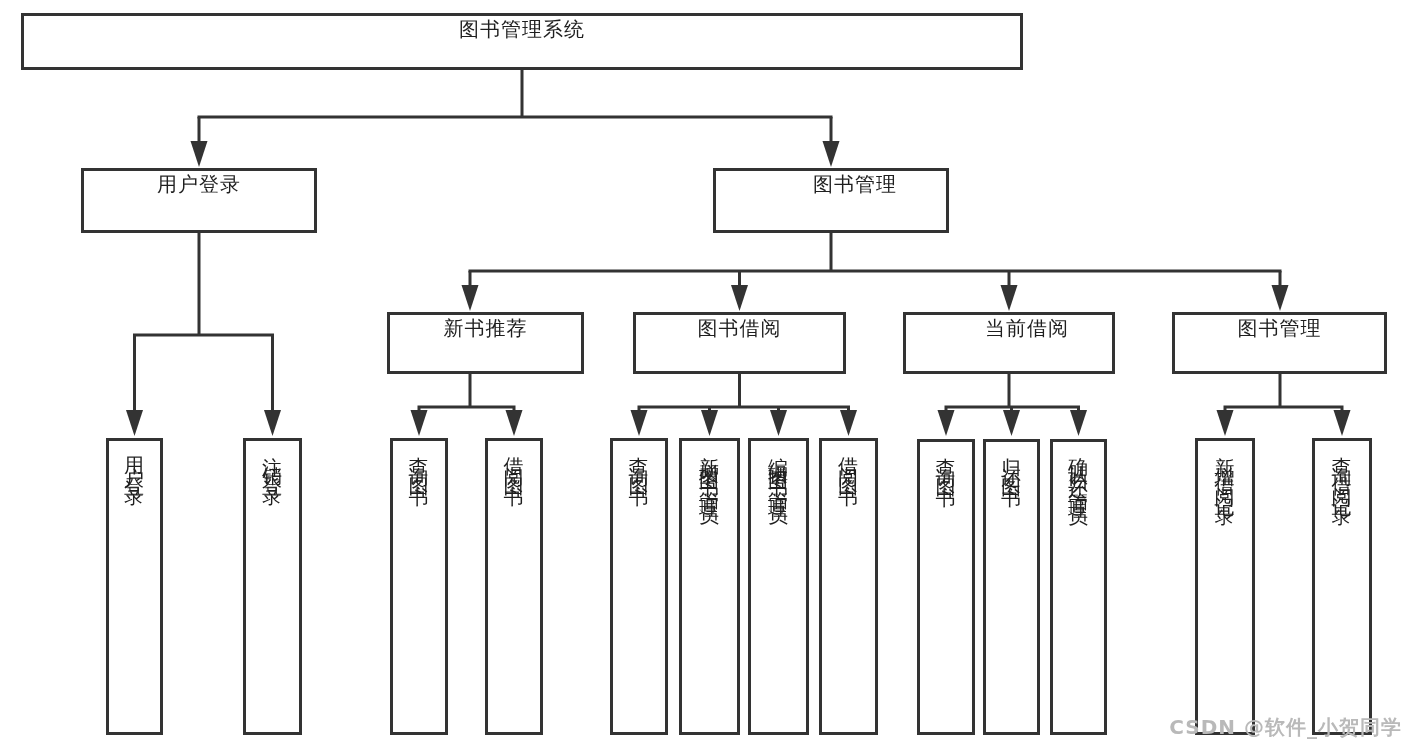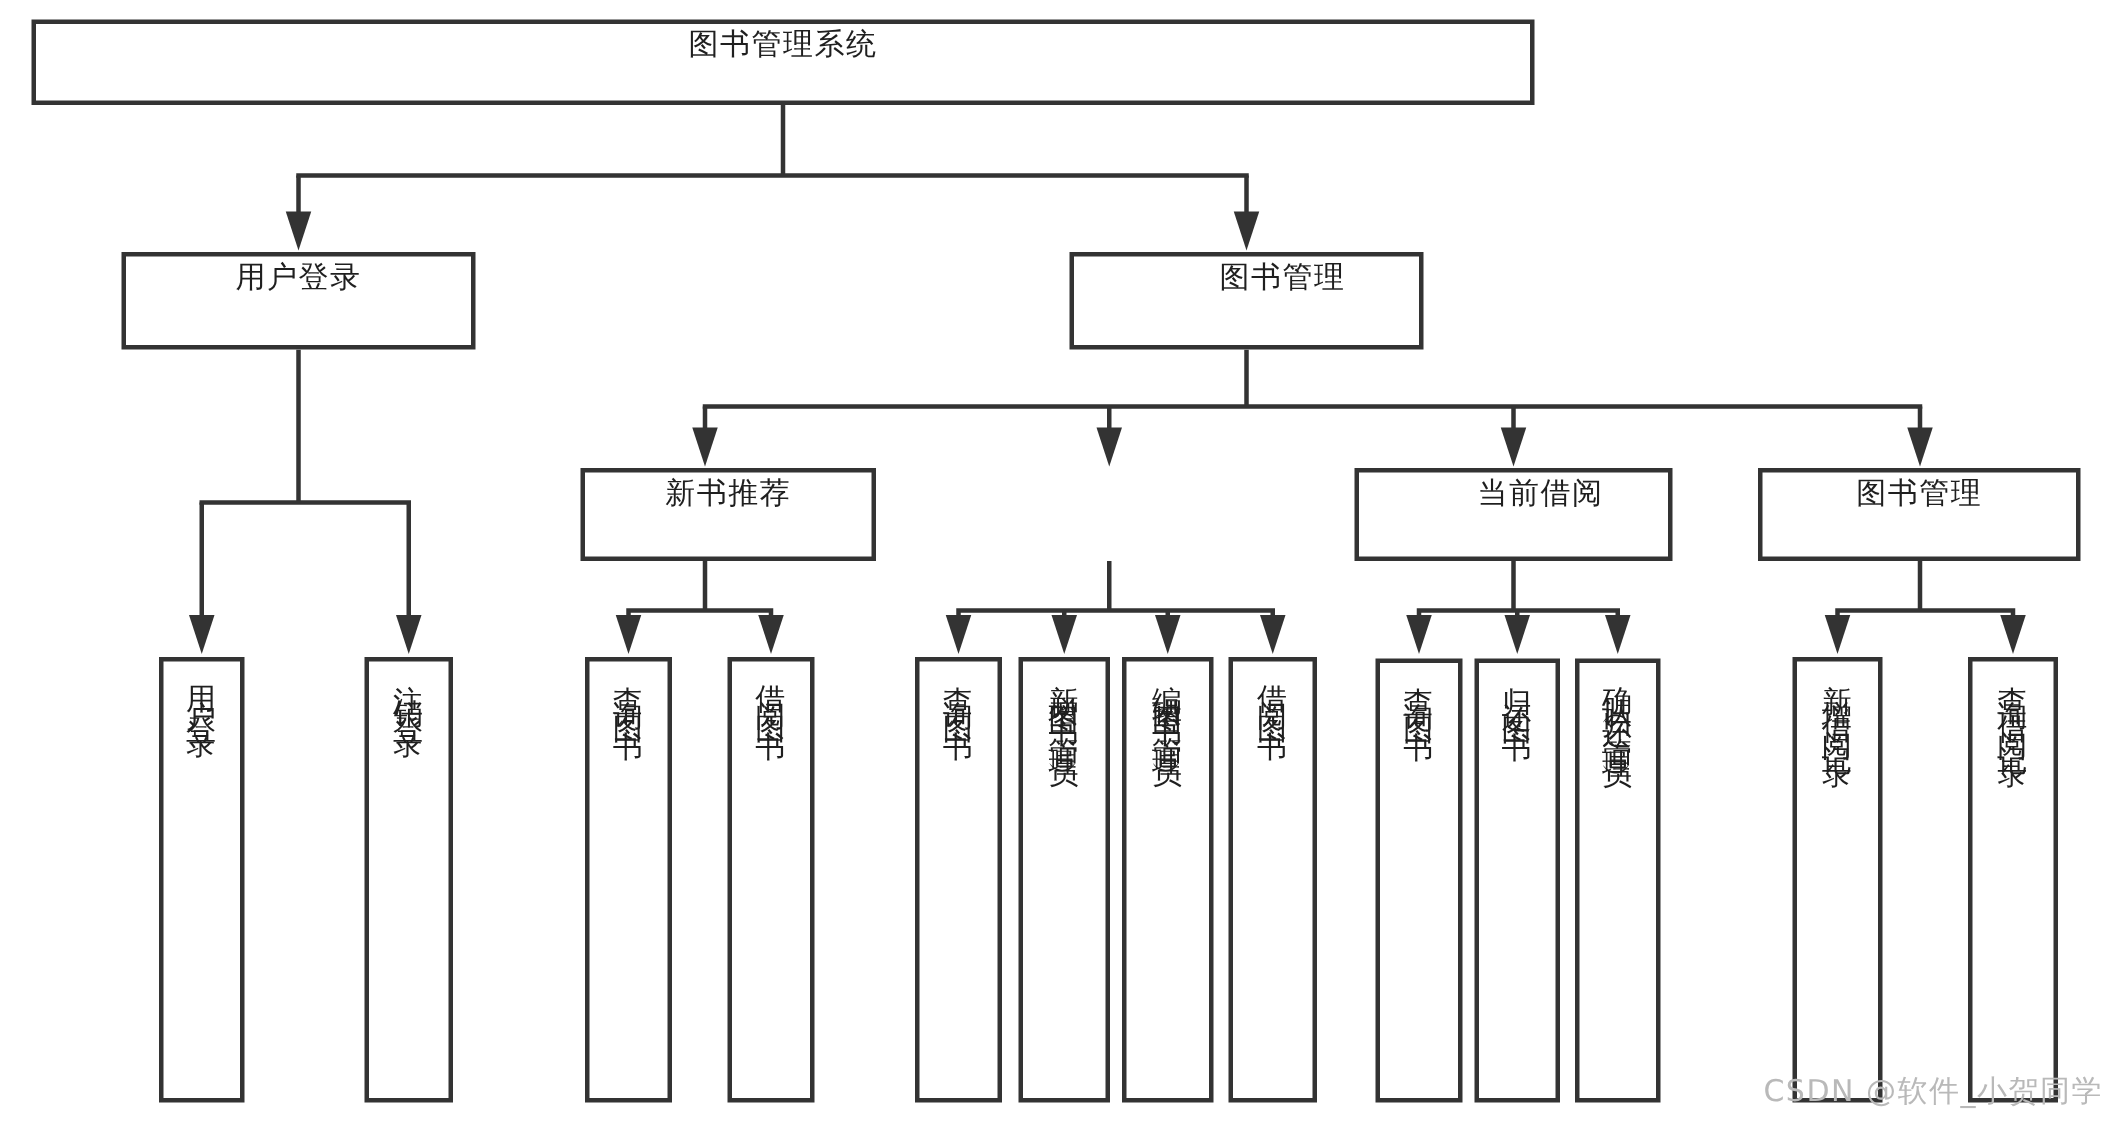--- a/index.html
+++ b/index.html
@@ -50,20 +50,21 @@
   }
   #watermark {
     position: absolute;
     top: 714px;
     right: 3px;
     font-size: 20px;
     color: #b9b9b9;
     letter-spacing: 1px;
     z-index: 3;
     white-space: nowrap;
+    font-weight: bold;
   }
 </style>
 </head>
 <body>
 
 <div id="canvas">
 
   <svg id="connector-layer" width="1405" height="747" viewBox="0 0 1405 747">
     <g stroke="#333333" stroke-width="3" fill="none">
 
@@ -118,20 +119,23 @@
   <div class="box" style="left:81px; top:168px; width:236px; height:65px;">
     <span class="hlabel">用户登录</span>
   </div>
   <div class="box" style="left:713px; top:168px; width:236px; height:65px;padding-left:48px;">
     <span class="hlabel">图书管理</span>
   </div>
 
   <div class="box" style="left:363px; top:312px; width:197px; height:62px;margin-left:24px;">
     <span class="hlabel">新书推荐</span>
   </div>
+  <div class="box" style="left:633px; top:312px; width:213px; height:62px;">
+    <span class="hlabel">图书借阅</span>
+  </div>
   <div class="box" style="left:903px; top:312px; width:212px; height:62px;padding-left:36px;">
     <span class="hlabel">当前借阅</span>
   </div>
   <div class="box" style="left:1172px; top:312px; width:215px; height:62px;">
     <span class="hlabel">图书管理</span>
   </div>
 
   <div class="box vbox" style="left:106px; top:438px; width:57px; height:297px;">
     <span class="vlabel">用户登录</span>
   </div>

